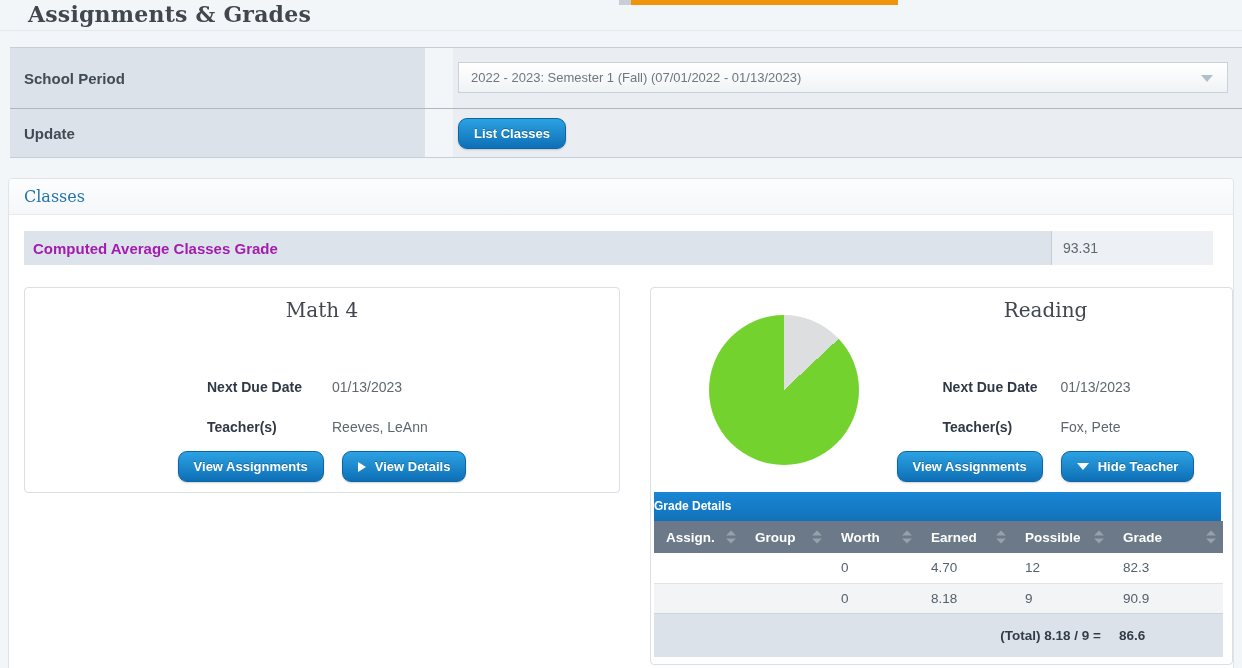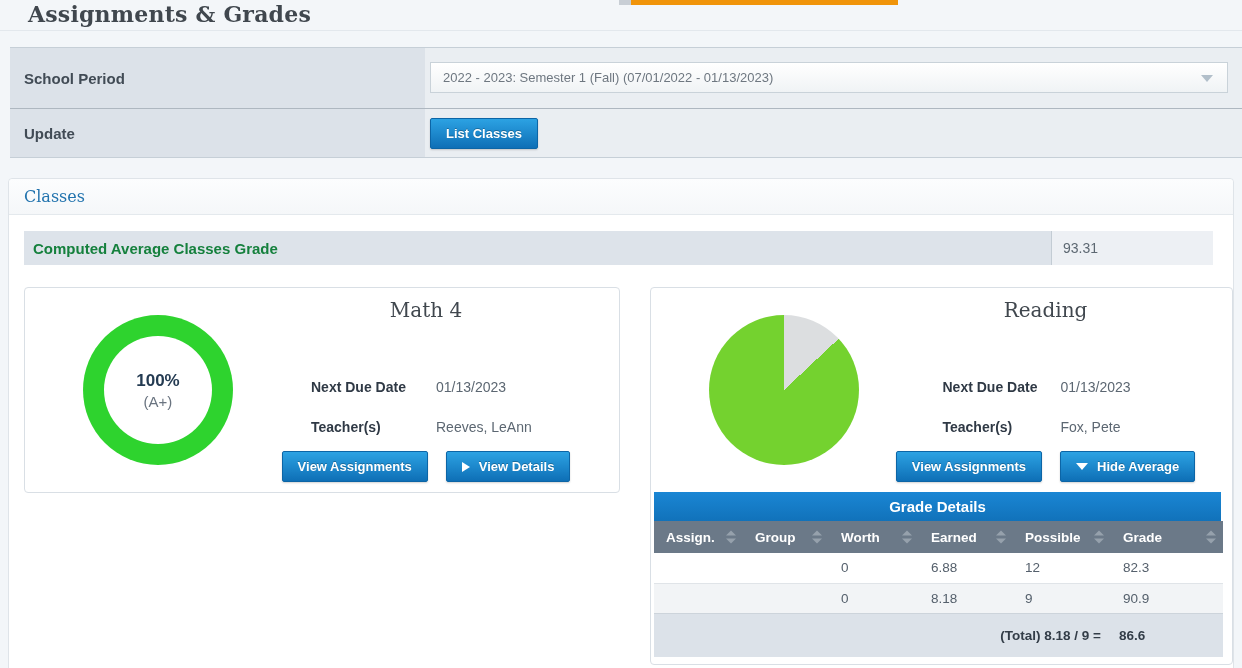--- a/index.html
+++ b/index.html
@@ -15,62 +15,62 @@
   
   .accent-gray { position:absolute; left:619px; top:0; width:12px; height:5px; background:#c8ced5; }
   .accent-orange { position:absolute; left:631px; top:0; width:267px; height:5px; background:#f0940a; }
 
   
   .page-header { position:absolute; left:0; top:0; width:1242px; height:31px; border-bottom:1px solid #e3e8ed; }
   .page-title { position:absolute; left:28px; top:1px; font-size:22px; font-weight:bold; color:#40474e; letter-spacing:.2px; }
 
   
   .period-form { position:absolute; left:10px; top:47px; width:1232px; border-top:1px solid #c6cfd7; border-bottom:1px solid #c6cfd7; }
-  .form-row { display:flex; }
+  .form-row { display:flex;gap:28px; }
   .form-row + .form-row { border-top:1px solid #aeb7c0; }
   .form-label-cell { width:415px; background:#dce2e9; display:flex; align-items:center; padding-left:14px; font-weight:bold; font-size:15px; color:#414b55; }
   .form-value-cell { flex:1; background:#eaeef2; position:relative; }
   .row-period { height:60px; }
   .row-update { height:49px; }
 
   .select-box {
     position:absolute; left:5px; top:14px; right:14px; height:31px;
     background:linear-gradient(#ffffff,#f0f3f5);
     border:1px solid #c9d2d9;
     font-size:13px; color:#6e7780;
     line-height:29px; padding-left:12px;
     cursor:pointer;
   }
   .select-arrow { position:absolute; right:14px; top:12px; width:0; height:0;
     border-left:6px solid transparent; border-right:6px solid transparent; border-top:7px solid #b2bfca; }
 
   .btn {
     display:inline-flex; align-items:center; justify-content:center;
-    height:31px; padding:0 15px; border:1px solid #0c65a6; border-radius:2px;
+    height:31px; padding:0 15px; border:1px solid #0c65a6; border-radius:9px;
     background:linear-gradient(#2ca2e3,#0e6fb6);
     color:#fff; font-weight:bold; font-size:13px;
     text-shadow:0 -1px 0 rgba(0,0,0,.25);
     box-shadow:0 1px 2px rgba(0,0,0,.18);
     cursor:pointer; white-space:nowrap;
   }
   .btn-list-classes { position:absolute; left:5px; top:9px; }
 
   .icon-tri-right { width:0; height:0; border-top:5px solid transparent; border-bottom:5px solid transparent; border-left:8px solid #fff; margin-right:9px; }
   .icon-tri-down  { width:0; height:0; border-left:6px solid transparent; border-right:6px solid transparent; border-top:7px solid #fff; margin-right:9px; }
 
   
   .panel { position:absolute; left:8px; top:178px; width:1226px; height:510px;
     background:#ffffff; border:1px solid #dfe4e9; border-radius:4px; }
   .panel-header { height:36px; background:linear-gradient(#fcfdfe,#f5f7f9);
     border-bottom:1px solid #e4e9ed; display:flex; align-items:center; padding-left:15px;
     border-radius:4px 4px 0 0; }
   .panel-header-title { font-size:16px; color:#2273ae; }
 
   .avg-row { display:flex; height:34px; margin:16px 20px 0 15px; }
-  .avg-label { flex:1; background:#dde3ea; display:flex; align-items:center; padding-left:9px; font-weight:bold; font-size:15px; color:#15803d; }
+  .avg-label { flex:1; background:#dde3ea; display:flex; align-items:center; padding-left:9px; font-weight:bold; font-size:15px; color:#a21caf; }
   .avg-value { width:162px; background:#edf0f4; border-left:1px solid #c3ccd4; display:flex; align-items:center; padding-left:11px; font-size:14px; color:#5d6872; }
 
   .cards { display:flex; gap:30px; margin:22px 0 0 15px; align-items:flex-start; }
   .card { background:#fff; border:1px solid #d9dfe5; border-radius:4px; }
   .card-math { width:596px; }
   .card-reading { width:583px; }
 
   .card-top { display:flex; align-items:center; height:204px; }
   .donut-wrap { margin-left:58px; width:150px; height:150px; position:relative; flex:none; }
   .donut { width:150px; height:150px; border-radius:50%; }
@@ -84,21 +84,21 @@
   .card-title { font-size:20px; color:#40474e; margin-bottom:13px; }
   .info-grid { display:grid; grid-template-columns:125px 105px; row-gap:24px;margin-top:44px; }
   .info-grid.narrow { grid-template-columns:118px 88px; }
   .info-label { font-weight:bold; font-size:14px; color:#2f3945; }
   .info-value { font-size:14px; color:#5c6772; }
   .btn-row { display:flex; gap:18px; margin-top:16px;justify-content:flex-end; }
 
   
   .details { margin:0 11px 7px 3px; }
   .tbl-title { height:29px; background:linear-gradient(#1a86d4,#1172ba);
-    color:#fff; font-weight:bold; font-size:15px; text-align:center; line-height:29px; }
+    color:#fff; font-weight:bold; font-size:12px; line-height:29px; }
   table.grades { width:100%; border-collapse:collapse; table-layout:fixed; }
   .grades th { background:#6b7988; color:#fff; font-size:13.5px; font-weight:bold;
     text-align:left; height:32px; padding:0 4px 0 12px; position:relative; cursor:pointer; }
   .sort-arrows { position:absolute; right:7px; top:50%; transform:translateY(-50%);
     display:flex; flex-direction:column; gap:3px; }
   .sort-up { width:0; height:0; border-left:5px solid transparent; border-right:5px solid transparent; border-bottom:5px solid #96a1ac; }
   .sort-down { width:0; height:0; border-left:5px solid transparent; border-right:5px solid transparent; border-top:5px solid #96a1ac; }
   .grades td { height:30px; font-size:13.5px; color:#55606c; padding:0 4px 0 12px; }
   .grades tr.r-even td { background:#ffffff; }
   .grades tr.r-odd td { background:#f2f4f6; border-top:1px solid #e0e4e8; }
@@ -141,27 +141,20 @@
 
   <div class="avg-row">
     <div class="avg-label">Computed Average Classes Grade</div>
     <div class="avg-value">93.31</div>
   </div>
 
   <div class="cards">
 
     <div class="card card-math">
       <div class="card-top">
-        <div class="donut-wrap">
-          <div class="donut" style="background: conic-gradient(rgb(220, 222, 224) 0deg, rgb(220, 222, 224) 0deg, rgb(46, 211, 46) 0deg, rgb(46, 211, 46) 360deg);"></div>
-          <div class="donut-hole">
-            <span class="donut-pct">100%</span>
-            <span class="donut-grade">(A+)</span>
-          </div>
-        </div>
         <div class="card-info">
           <div class="card-title serif">Math 4</div>
           <div class="info-grid">
             <span class="info-label">Next Due Date</span>
             <span class="info-value">01/13/2023</span>
             <span class="info-label">Teacher(s)</span>
             <span class="info-value">Reeves, LeAnn</span>
           </div>
           <div class="btn-row">
             <div class="btn">View Assignments</div>
@@ -184,21 +177,21 @@
           <div class="info-grid narrow">
             <span class="info-label">Next Due Date</span>
             <span class="info-value">01/13/2023</span>
             <span class="info-label">Teacher(s)</span>
             <span class="info-value">Fox, Pete</span>
           </div>
           <div class="btn-row">
             <div class="btn">View Assignments</div>
             <div class="btn">
               <span class="icon-tri-down"></span>
-              <span>Hide Average</span>
+              <span>Hide Teacher</span>
             </div>
           </div>
         </div>
       </div>
 
       <div class="details">
         <div class="tbl-title">Grade Details</div>
         <table class="grades">
           <colgroup>
             <col style="width:89px">
@@ -234,21 +227,21 @@
                     <span class="sort-up"></span>
                     <span class="sort-down"></span>
                   </span></th>
             </tr>
           </thead>
           <tbody>
             <tr class="r-even">
               <td></td>
               <td></td>
               <td>0</td>
-              <td>6.88</td>
+              <td>4.70</td>
               <td>12</td>
               <td>82.3</td>
             </tr>
             <tr class="r-odd">
               <td></td>
               <td></td>
               <td>0</td>
               <td>8.18</td>
               <td>9</td>
               <td>90.9</td>

